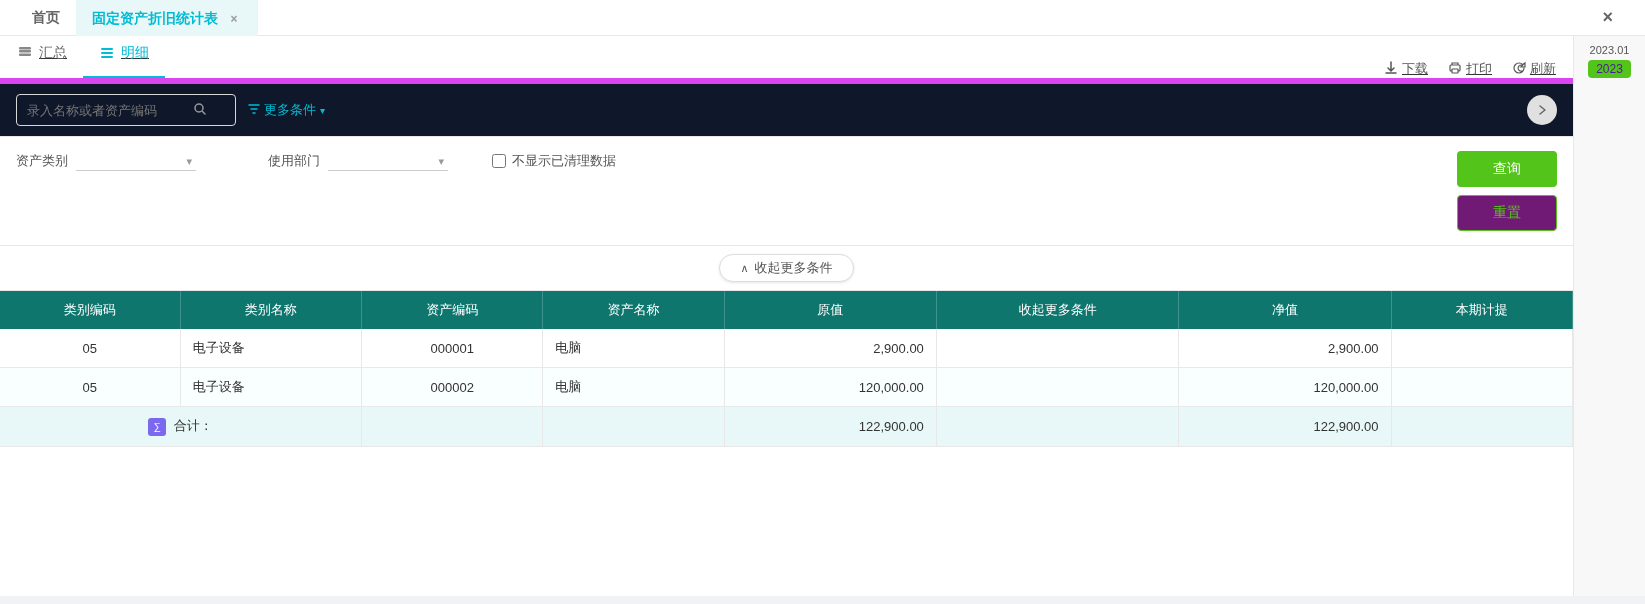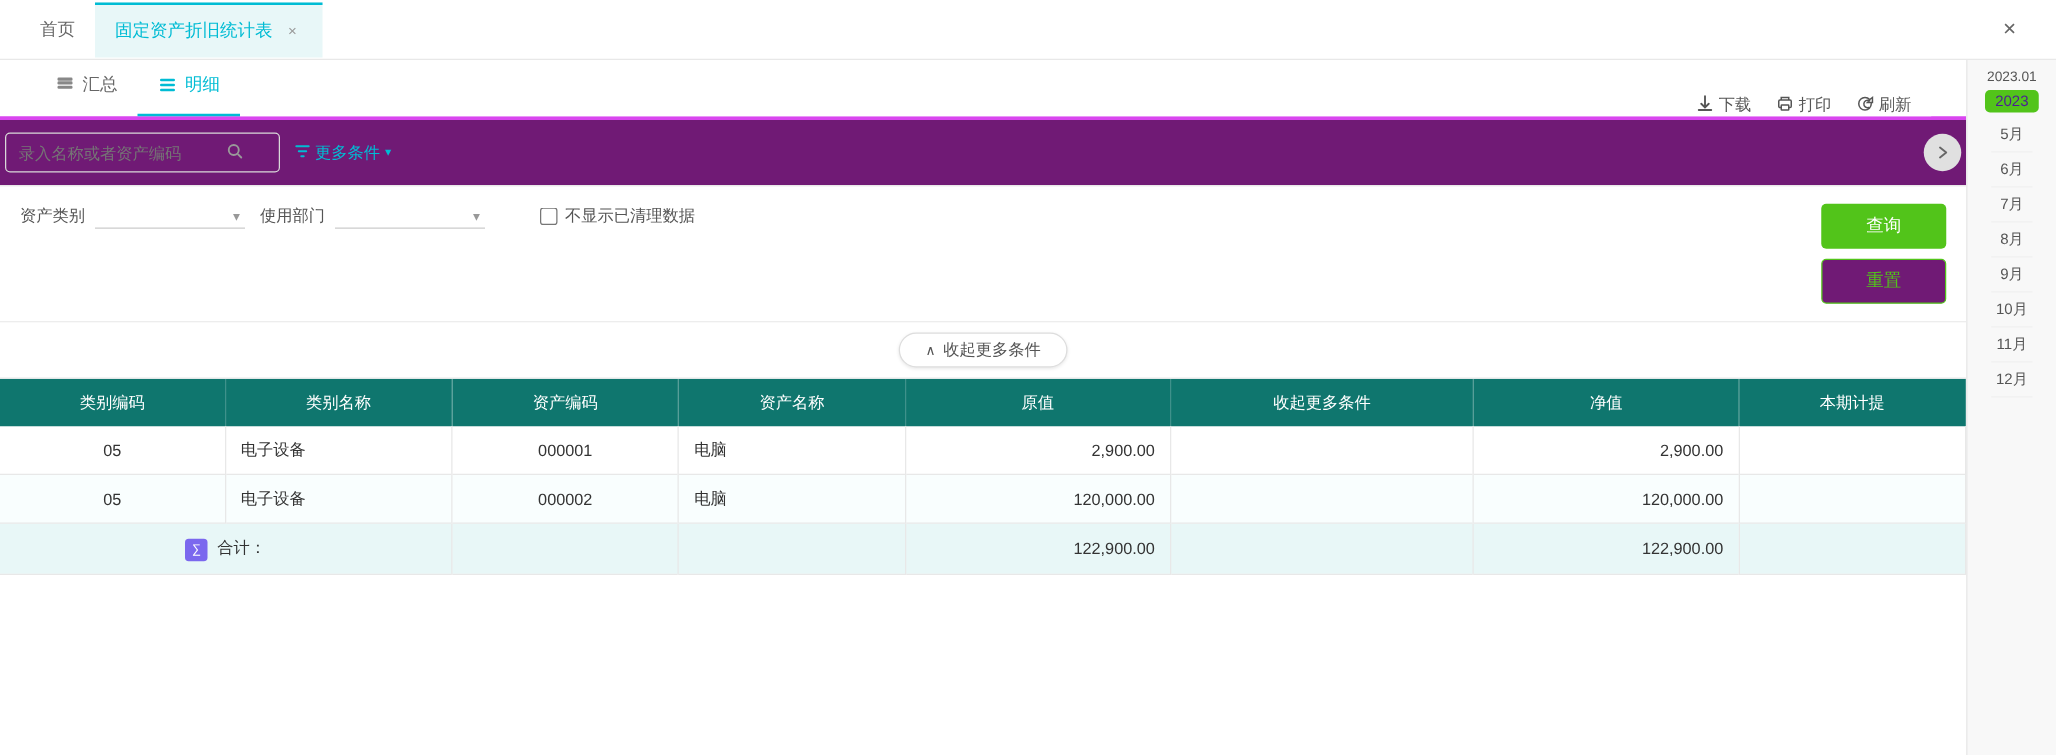--- a/index.html
+++ b/index.html
@@ -12,23 +12,24 @@
       min-height: 604px;
       overflow: hidden;
     }
 
     
     .top-nav {
       display: flex;
       align-items: center;
       background: #fff;
       border-bottom: 1px solid #e8e8e8;
-      height: 48px;
+      height: 36px;
       padding: 0 16px;
       gap: 0;
+      font-weight: bold;
     }
     .nav-home {
       color: #666;
       padding: 0 16px;
       cursor: pointer;
       font-size: 14px;
       height: 44px;
       display: flex;
       align-items: center;
     }
@@ -74,24 +75,25 @@
       display: flex;
       flex-direction: column;
       background: #fff;
       overflow: hidden;
     }
 
     
     .tab-row {
       display: flex;
       align-items: flex-end;
-      border-bottom: 3px solid #d946ef;
-      padding: 0 28px;
+      border-bottom: 6px solid #d946ef;
+      padding: 0 1px;
       height: 48px;
       gap: 0;
+      text-decoration: underline;
     }
     .tab-item {
       display: flex;
       align-items: center;
       gap: 6px;
       padding: 0 16px;
       height: 48px;
       cursor: pointer;
       color: #666;
       font-size: 14px;
@@ -126,24 +128,24 @@
       gap: 4px;
       color: #555;
       cursor: pointer;
       font-size: 13px;
     }
 
     
     .search-bar {
       display: flex;
       align-items: center;
-      padding: 10px 4px;
+      padding: 10px 16px;
       gap: 12px;
       border-bottom: 1px solid #e8e8e8;
-      background: #701a75;
+      background: #0f172a;
     }
     .search-input-wrap {
       display: flex;
       align-items: center;
       border: 1px solid #d9d9d9;
       border-radius: 4px;
       padding: 4px 10px;
       gap: 6px;
       width: 220px;
       height: 32px;
@@ -479,21 +481,21 @@
     <div class="filter-area">
       <div class="filter-row">
         <div class="filter-group">
           <span class="filter-label">资产类别</span>
           <div class="filter-select-wrap">
             <select class="filter-select">
               <option value=""></option>
             </select>
           </div>
         </div>
-        <div class="filter-group" style="">
+        <div class="filter-group" style="margin-left:60px;">
           <span class="filter-label">使用部门</span>
           <div class="filter-select-wrap">
             <select class="filter-select">
               <option value=""></option>
             </select>
           </div>
         </div>
         <div class="filter-checkbox-wrap" style="margin-left:32px;">
           <input type="checkbox" id="hideCleared" style="">
           <label for="hideCleared" class="filter-label">不显示已清理数据</label>
@@ -562,24 +564,14 @@
           </tbody>
       </table>
     </div>
   </div>
 
   <div class="right-panel">
     <div style="font-size:11px; color:#555; margin-bottom:4px; text-align:center;">
       <span>2023.01</span>
     </div>
     <div class="timeline-year">2023</div>
-    <div id="timeline-months-container">
-        <div class="timeline-month">5月</div>
-        <div class="timeline-month">6月</div>
-        <div class="timeline-month">7月</div>
-        <div class="timeline-month">8月</div>
-        <div class="timeline-month">9月</div>
-        <div class="timeline-month">10月</div>
-        <div class="timeline-month">11月</div>
-        <div class="timeline-month">12月</div>
-      </div>
   </div>
 </div>
 
 </body></html>

